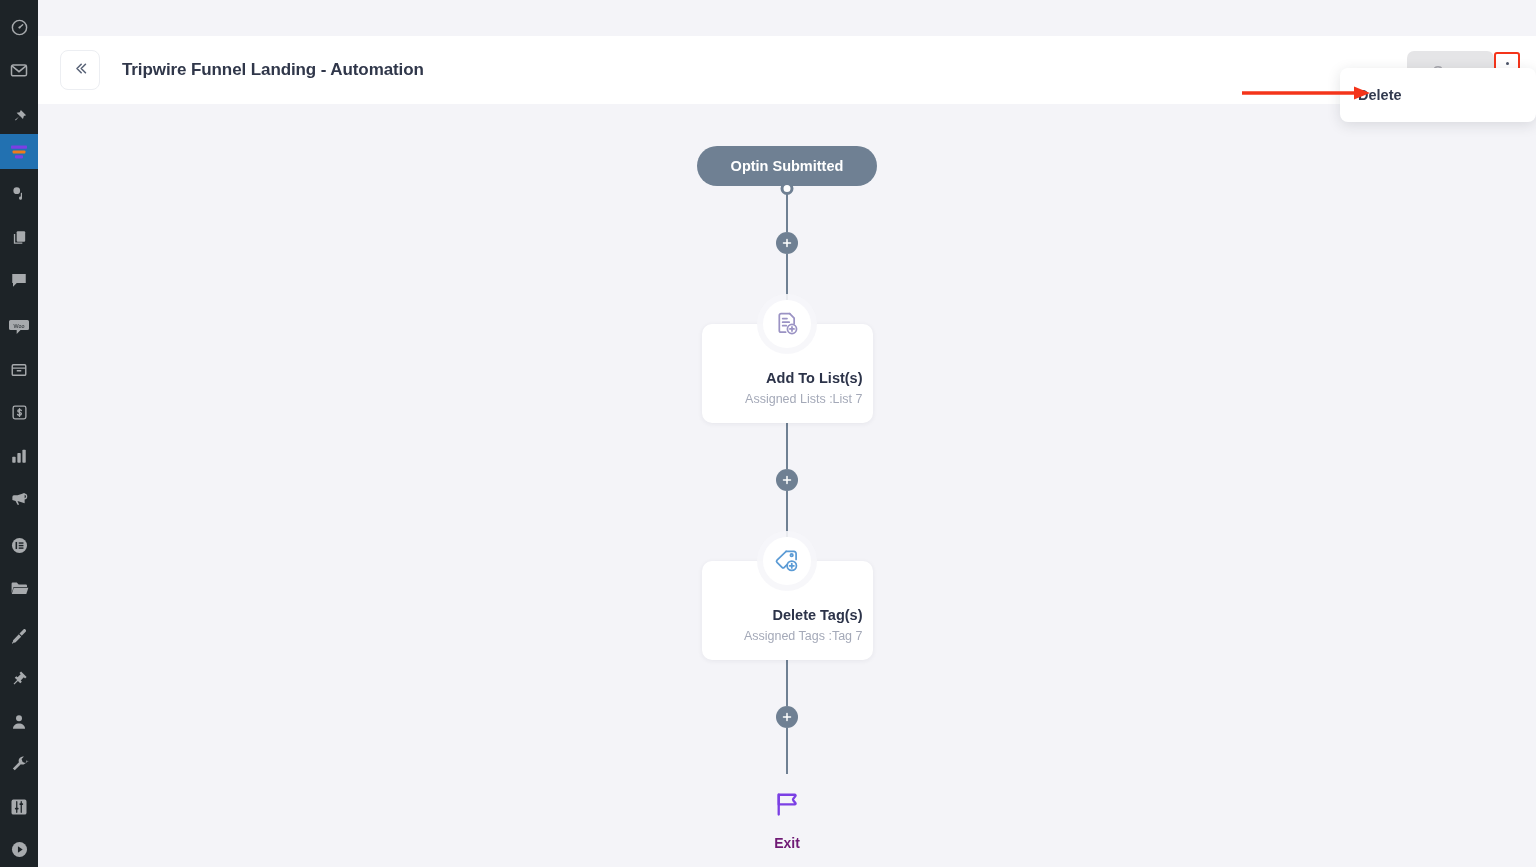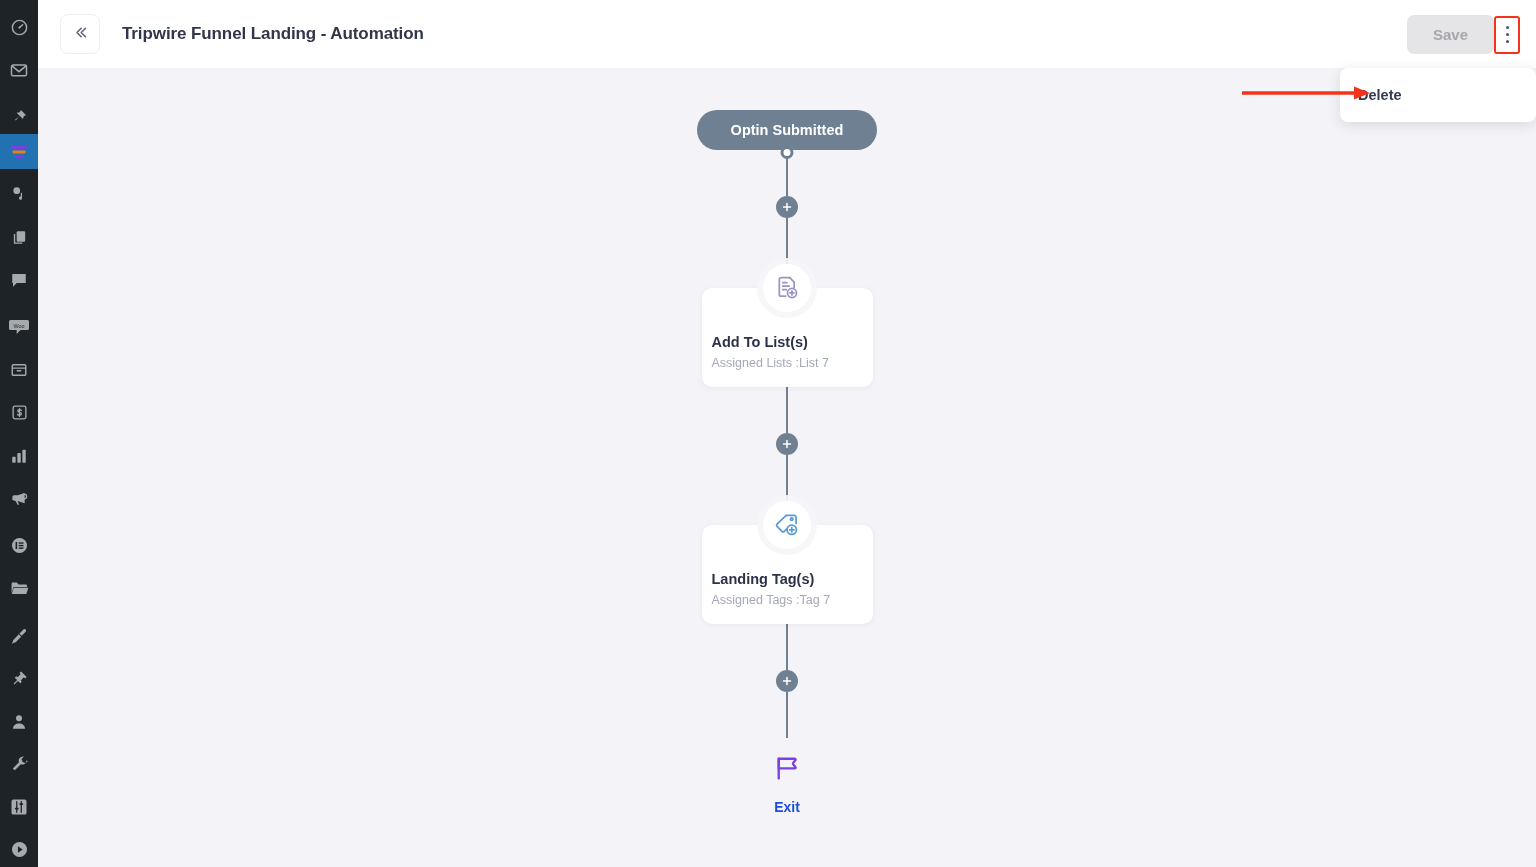--- a/index.html
+++ b/index.html
@@ -51,20 +51,21 @@
 
   
   .topbar {
     height: 68px;
     background: #ffffff;
     display: flex; align-items: center;
     padding: 0 16px 0 22px;
     flex: 0 0 68px;
     position: relative;
     z-index: 20;
+    margin-top: 36px;
   }
   .back-btn {
     width: 40px; height: 40px;
     border: 1px solid #eceef2;
     border-radius: 8px;
     background: #fff;
     display: flex; align-items: center; justify-content: center;
     color: #5a6478;
     cursor: pointer;
   }
@@ -199,40 +200,40 @@
     z-index: 3;
     box-shadow: 0 0 0 6px rgba(246,246,250,.9);
   }
   .node-card {
     width: 171px;
     margin-top: -24px;
     background: #ffffff;
     border-radius: 10px;
     box-shadow: 0 1px 5px rgba(40,46,66,.07);
     padding: 46px 10px 17px;
-    text-align: left;
+    text-align: right;
     cursor: pointer;
   }
   .node-title {
     font-size: 14.5px; font-weight: bold;
     color: #2c3349;
     margin-bottom: 6px;
   }
   .node-sub {
     font-size: 12.5px;
     color: #a4a9b8;
   }
 
   .exit-wrap {
     display: flex; flex-direction: column; align-items: center;
     margin-top: 14px;
   }
   .exit-label {
     margin-top: 12px;
-    font-size: 14px; font-weight: bold; color: #1d4ed8;
+    font-size: 14px; font-weight: bold; color: #701a75;
   }
 </style>
 </head>
 <body>
 
 <div class="app">
 
   <nav class="wp-sidebar">
     <div class="wp-item">
       <span>
@@ -489,21 +490,21 @@
           <div class="node-icon">
             <svg width="26" height="26" viewBox="0 0 24 24" fill="none" stroke="#5b9bd5" stroke-width="1.6" stroke-linecap="round" stroke-linejoin="round">
               <path d="M11.2 3.2h7.2a2 2 0 0 1 2 2v5.4"></path>
               <path d="M11.2 3.2L2.8 11.1a1.5 1.5 0 0 0 0 2.1l4.6 4.6a1.5 1.5 0 0 0 2.1 0l2.3-2.2"></path>
               <circle cx="16.3" cy="6.6" r="1.15"></circle>
               <circle cx="16.4" cy="16.4" r="4.3"></circle>
               <path d="M16.4 14.4v4M14.4 16.4h4"></path>
             </svg>
           </div>
           <div class="node-card">
-            <div class="node-title">Landing Tag(s)</div>
+            <div class="node-title">Delete Tag(s)</div>
             <div class="node-sub">Assigned Tags :Tag 7</div>
           </div>
         </div>
 
         <div class="conn c1"></div>
 
         <div class="plus">
           <svg width="12" height="12" viewBox="0 0 24 24" fill="none" stroke="#ffffff" stroke-width="3" stroke-linecap="round">
             <path d="M12 5v14M5 12h14"></path>
           </svg>

